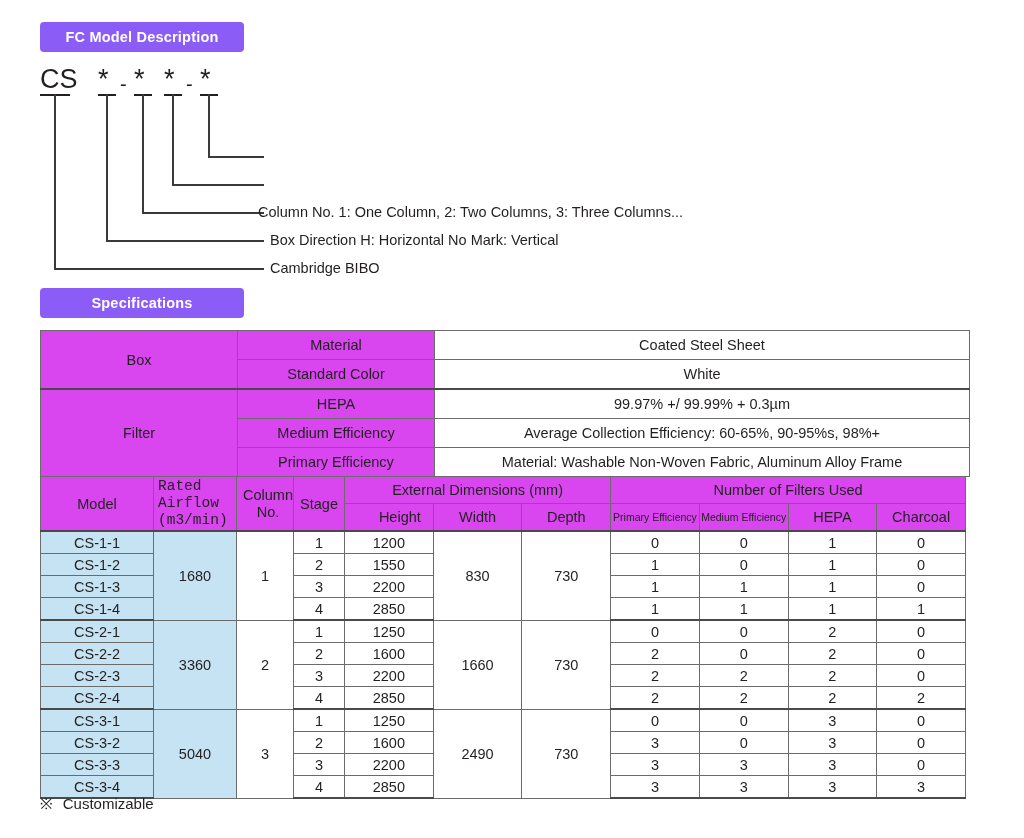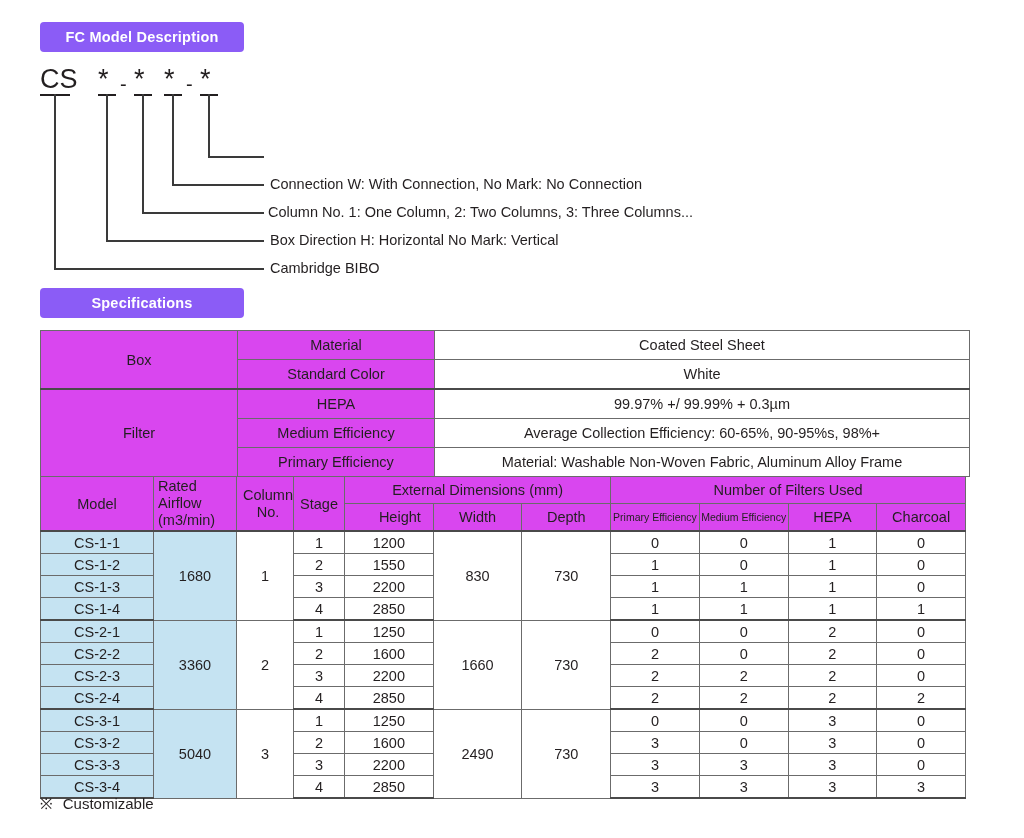--- a/index.html
+++ b/index.html
@@ -100,21 +100,21 @@
   #spec-table .thick-top { border-top-width: 2px; border-top-color: #4a4a4a; }
 
   
   #main-table {
     left: 40px; top: 476px;
     width: 926px;
   }
   #main-table td { height: 21px; }
   #main-table .h-row td { height: 26px; }
   #main-table .c-model  { width: 112px; }
-  #main-table .c-air    { width: 82px;  }
+  #main-table .c-air    { width: 82px; font-family: Liberation Mono, monospace;  }
   #main-table .c-col    { width: 50px; padding-left: 6px;  }
   #main-table .c-stage  { width: 50px;  }
   #main-table .c-height { width: 92px; padding-left: 22px;  }
   #main-table .c-width  { width: 92px;  }
   #main-table .c-depth  { width: 92px;  }
   #main-table .c-pe     { width: 90px;  }
   #main-table .c-me     { width: 90px;  }
   #main-table .c-hepa   { width: 88px;  }
   #main-table .c-char   { width: 88px;  }
   #main-table .small-head { font-size: 10.5px; }
@@ -161,22 +161,21 @@
 
   <span class="leader v" style="left:142px; top:36px;  height:119px;"></span>
   <span class="leader h" style="left:142px; top:154px; width:122px;"></span>
 
   <span class="leader v" style="left:106px; top:36px;  height:147px;"></span>
   <span class="leader h" style="left:106px; top:182px; width:158px;"></span>
 
   <span class="leader v" style="left:54px;  top:36px;  height:175px;"></span>
   <span class="leader h" style="left:54px;  top:210px; width:210px;"></span>
 
-  <span class="legend-line" style="left:270px; top:119px;">Connection  W: With Connection, No Mark: No Connection</span>
-  <span class="legend-line" style="left:268px; top:147px;">Column No.   1: One Column, 2: Two Columns, 3: Three Columns...</span>
+  <span class="legend-line" style="left:258px; top:147px;">Column No.   1: One Column, 2: Two Columns, 3: Three Columns...</span>
   <span class="legend-line" style="left:270px; top:175px;">Box Direction  H: Horizontal  No Mark: Vertical</span>
   <span class="legend-line" style="left:270px; top:203px;">Cambridge BIBO</span>
 </div>
 
 <div class="badge" id="badge-specs">Specifications</div>
 
 <table id="spec-table">
   <tbody>
     <tr>
       <td class="grp fill-head" rowspan="2">Box</td>

